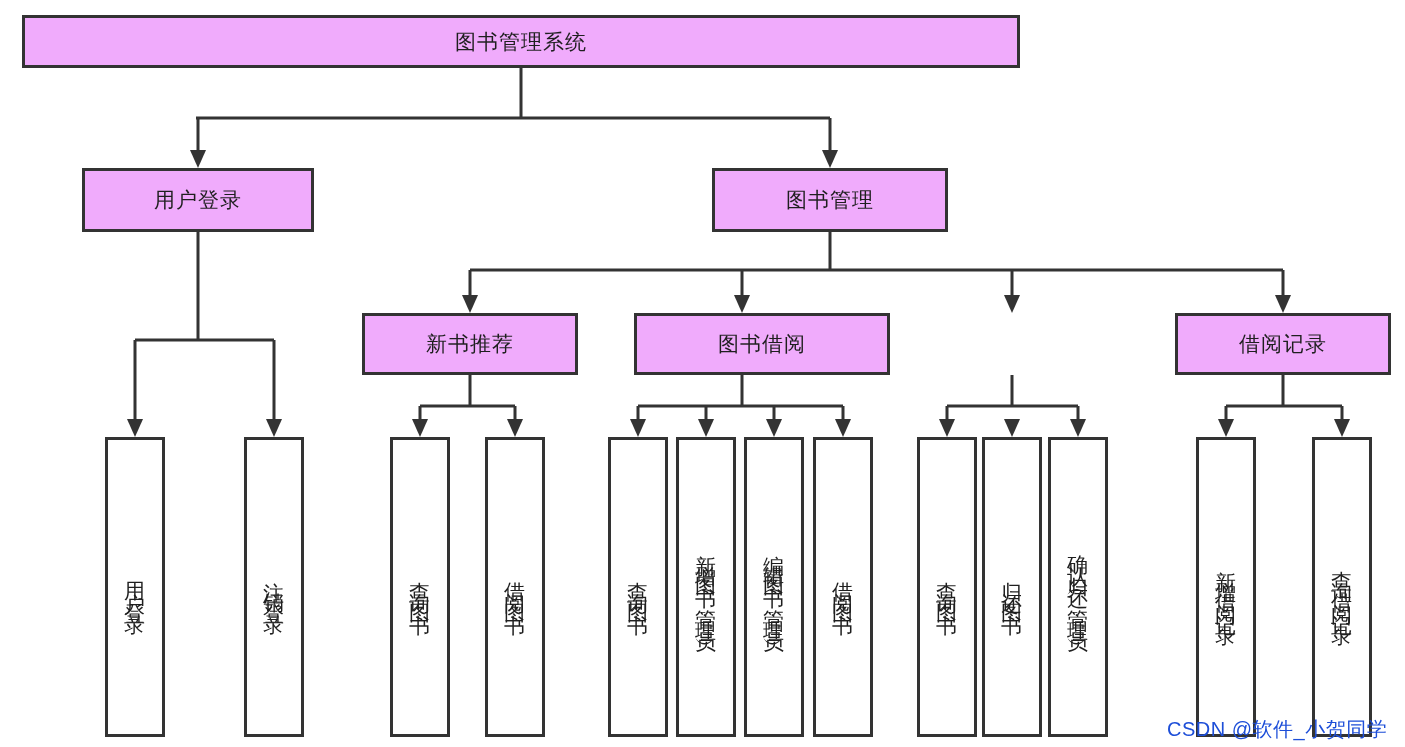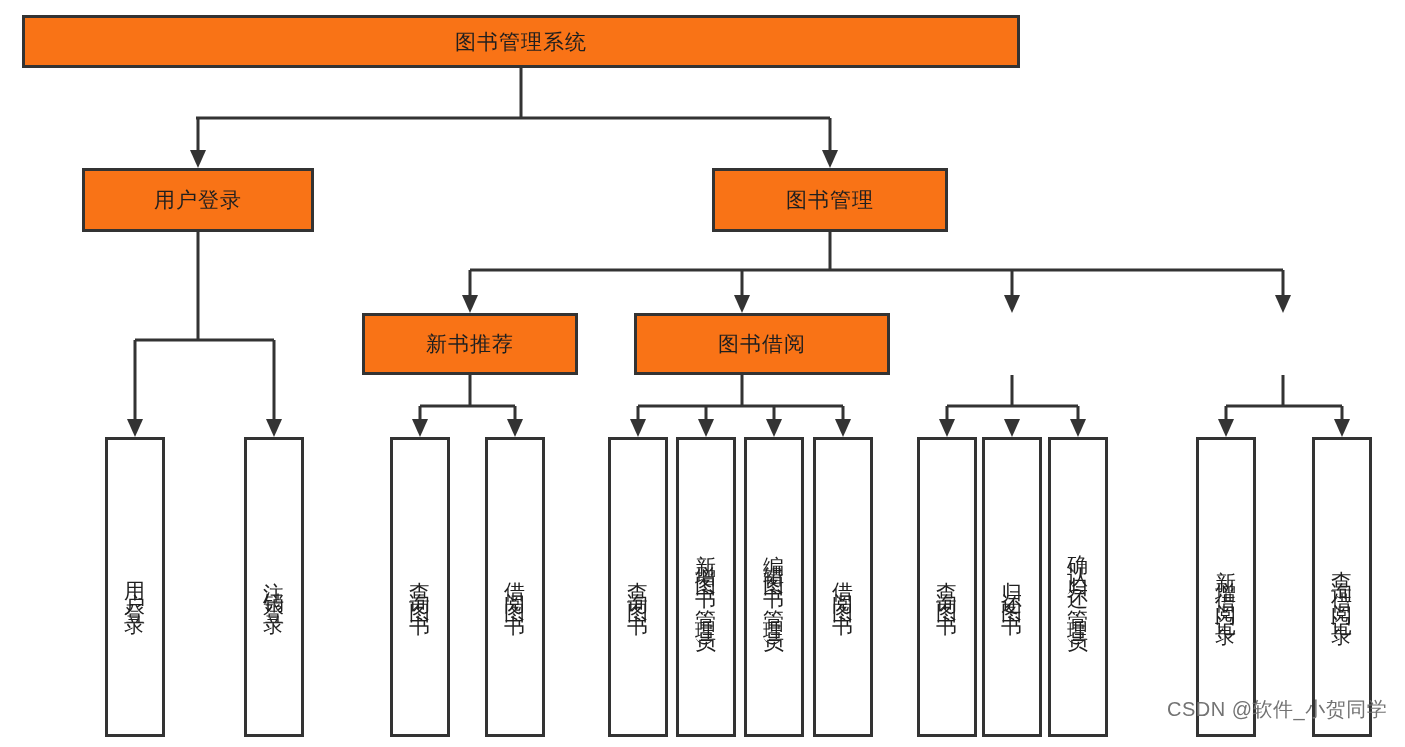--- a/index.html
+++ b/index.html
@@ -3,35 +3,35 @@
 <meta charset="utf-8">
 <style>
   html,body{margin:0;padding:0;}
   body{
     width:1405px;height:747px;position:relative;background:#ffffff;overflow:hidden;
     font-family:"Liberation Sans","DejaVu Sans",sans-serif;color:#1f1f1f;
   }
   #canvas{position:absolute;left:0;top:0;width:1405px;height:747px;}
   svg.connectors{position:absolute;left:0;top:0;z-index:1;}
   .node{
-    position:absolute;box-sizing:border-box;border:3px solid #333333;background:#f97316;
+    position:absolute;box-sizing:border-box;border:3px solid #333333;background:#f0abfc;
     display:flex;align-items:center;justify-content:center;z-index:2;
     font-size:21px;letter-spacing:1px;white-space:nowrap;font-family:Liberation Mono, monospace;
   }
   .vnode{
     position:absolute;box-sizing:border-box;border:3px solid #333333;background:#ffffff;
     display:flex;align-items:center;justify-content:center;z-index:2;
   }
   .vnode .vtext{
     writing-mode:vertical-rl;text-orientation:mixed;
     font-size:21px;letter-spacing:11px;line-height:1;white-space:nowrap;
   }
   .watermark{
-    position:absolute;left:1167px;top:696px;z-index:5;
-    font-size:20px;color:#737373;letter-spacing:0.5px;white-space:nowrap;
+    position:absolute;left:1167px;top:716px;z-index:5;
+    font-size:20px;color:#1d4ed8;letter-spacing:0.5px;white-space:nowrap;
   }
 </style>
 </head>
 <body>
 
 <div id="canvas">
 
   <svg class="connectors" width="1405" height="747" viewBox="0 0 1405 747">
     <g stroke="#333333" stroke-width="3" fill="none">
 
@@ -72,20 +72,21 @@
     </g>
   </svg>
 
   <div class="node" style="left:22px;top:15px;width:998px;height:53px;">图书管理系统</div>
 
   <div class="node" style="left:82px;top:168px;width:232px;height:64px;">用户登录</div>
   <div class="node" style="left:362px;top:313px;width:216px;height:62px;">新书推荐</div>
 
   <div class="node" style="left:712px;top:168px;width:236px;height:64px;">图书管理</div>
   <div class="node" style="left:634px;top:313px;width:256px;height:62px;">图书借阅</div>
+  <div class="node" style="left:1175px;top:313px;width:216px;height:62px;">借阅记录</div>
 
   <div class="vnode" style="left:105px;top:437px;width:60px;height:300px;">
     <span class="vtext">用户登录</span>
   </div>
   <div class="vnode" style="left:244px;top:437px;width:60px;height:300px;">
     <span class="vtext">注销登录</span>
   </div>
 
   <div class="vnode" style="left:390px;top:437px;width:60px;height:300px;">
     <span class="vtext">查询图书</span>

